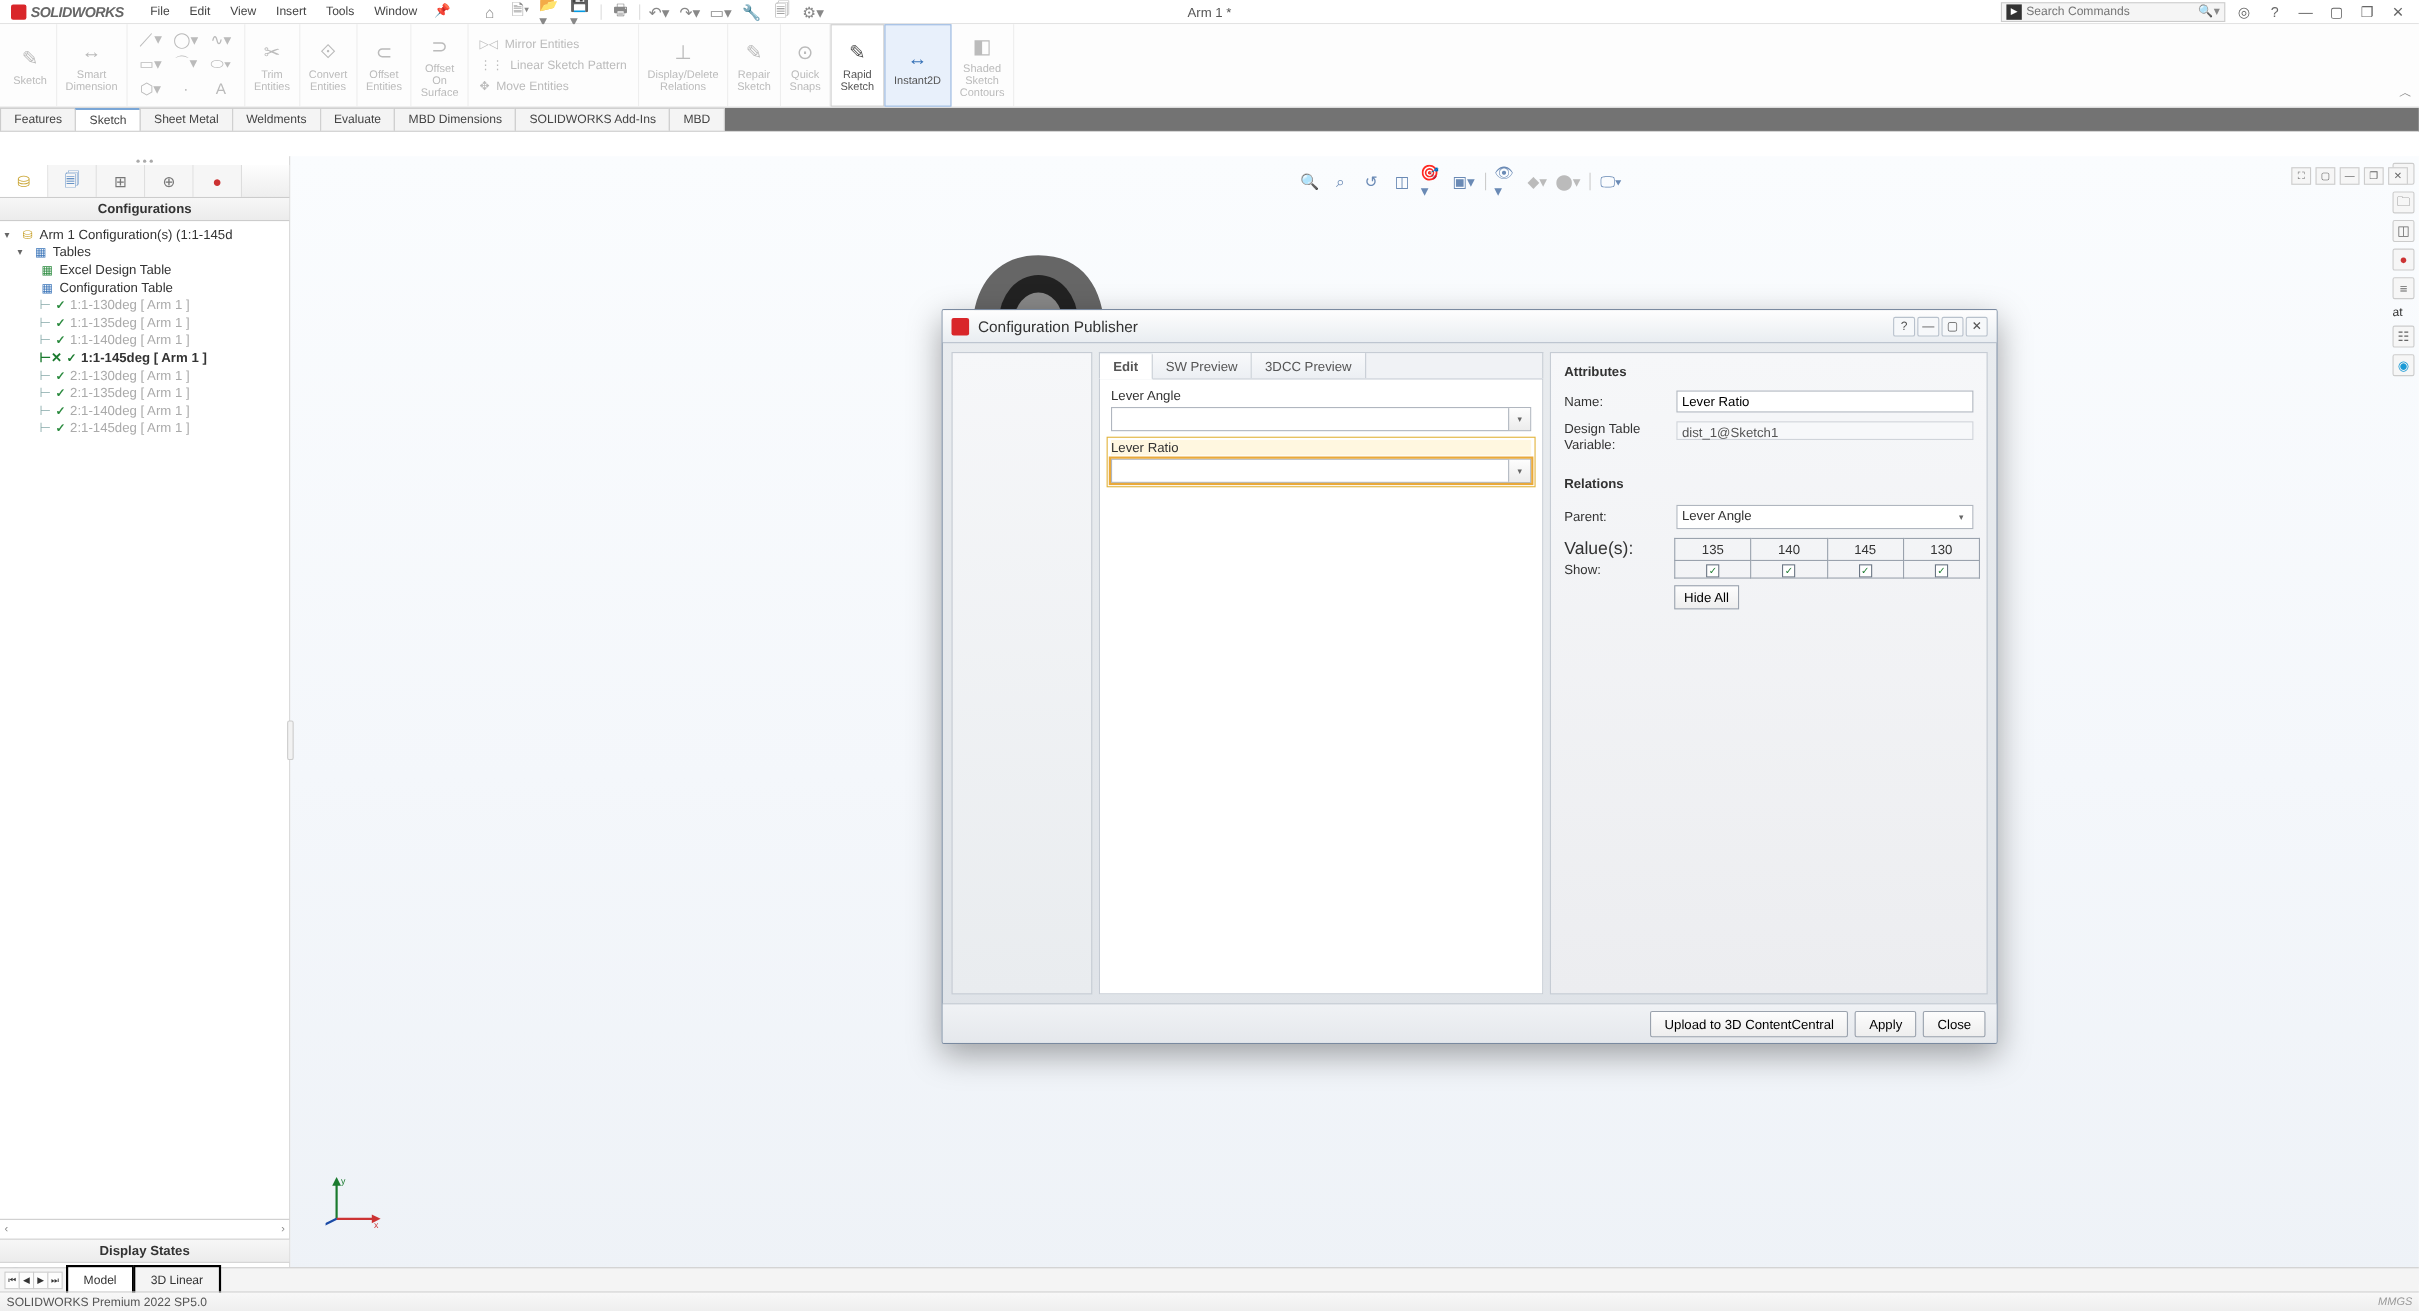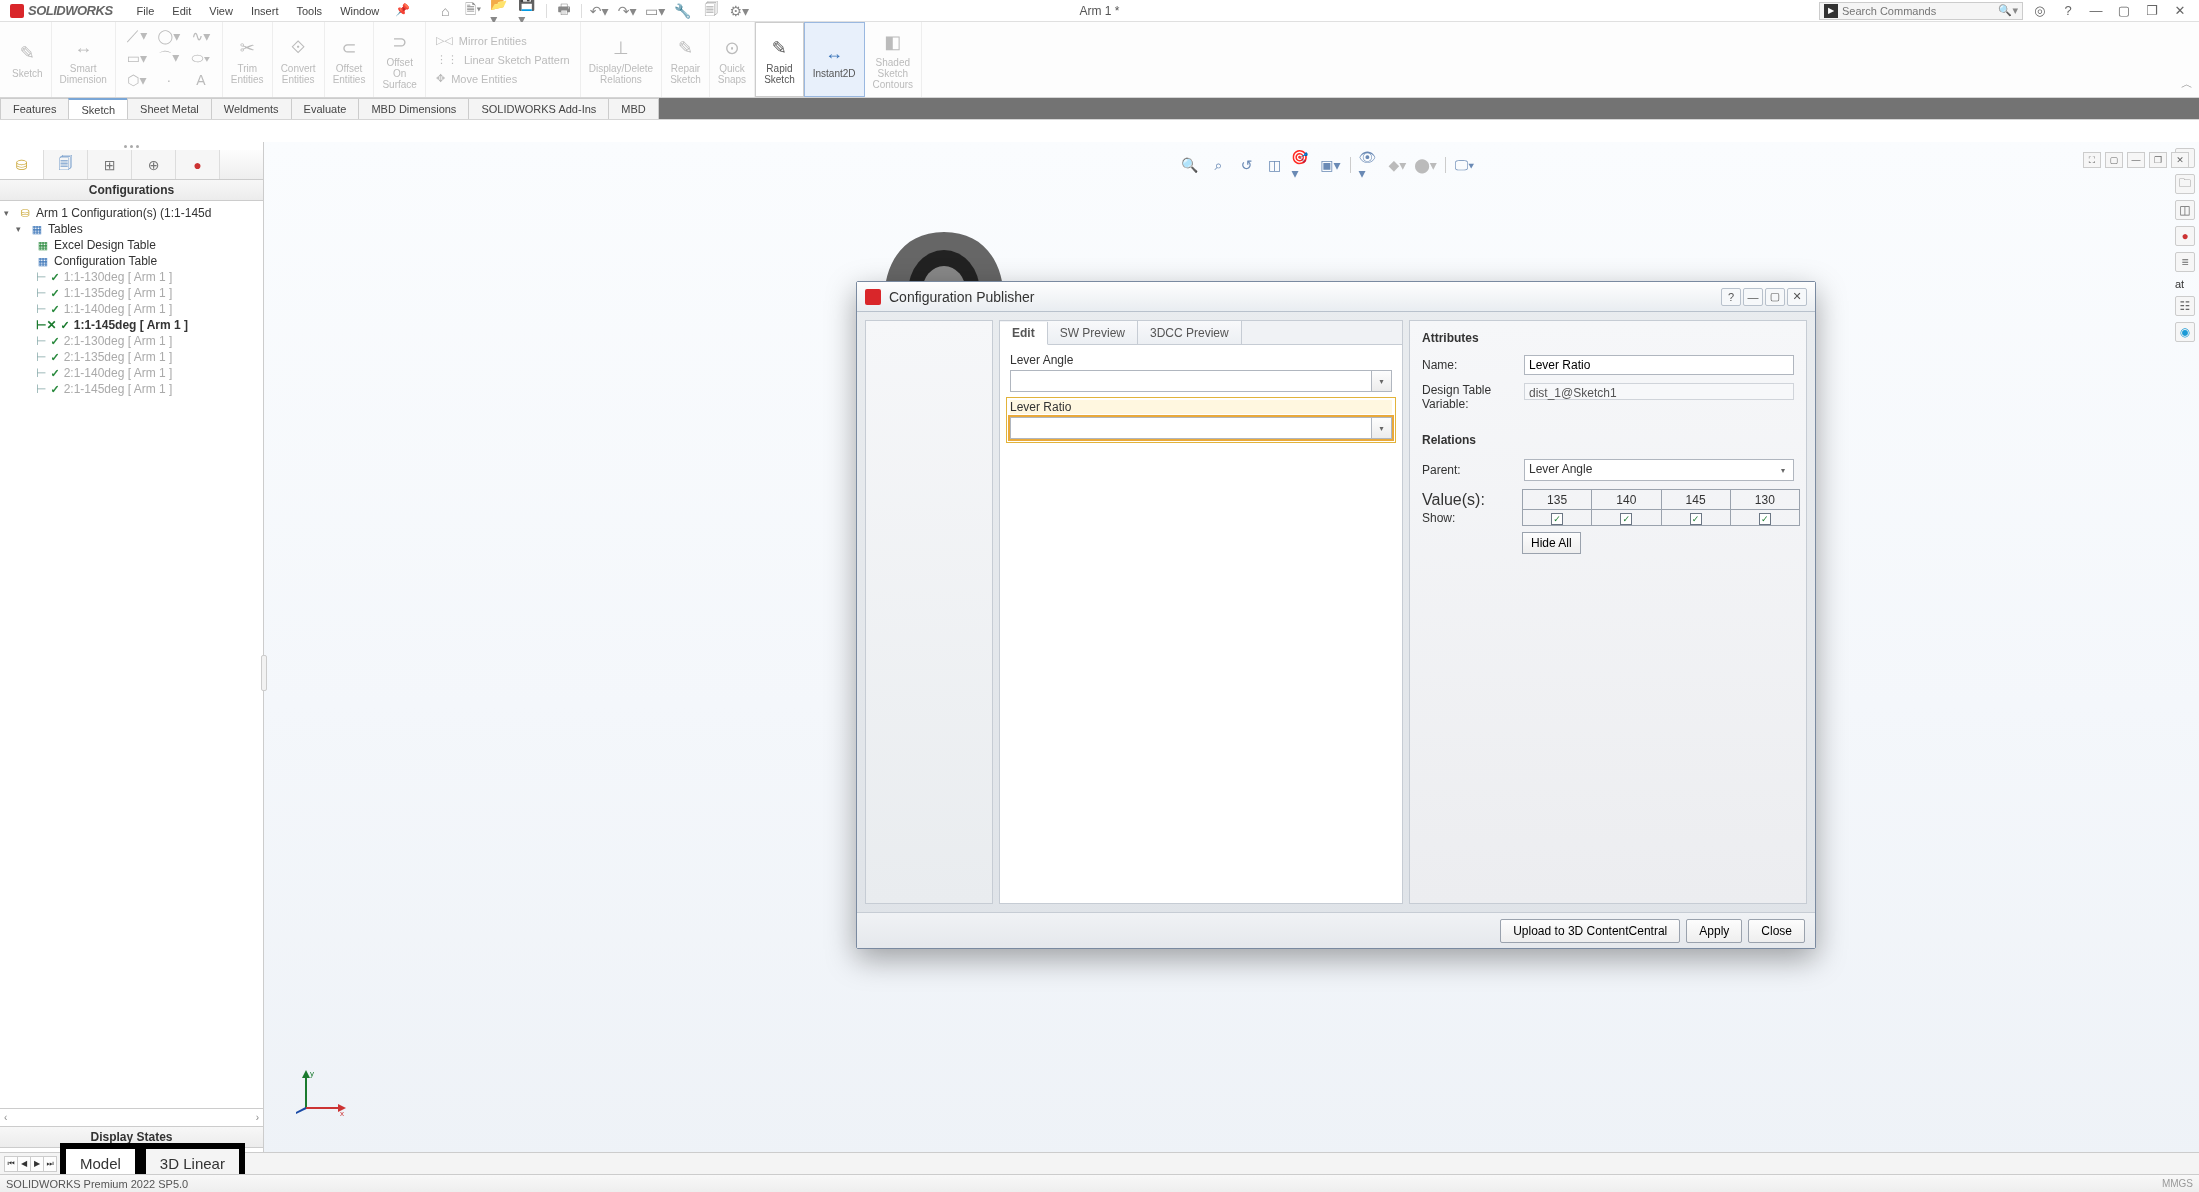--- a/index.html
+++ b/index.html
@@ -122,24 +122,24 @@
 .values-table tr.chk td { height: 16px; }
 .chk-box { width: 12px; height: 12px; border: 1px solid #6b7684; display: inline-flex; align-items: center; justify-content: center; font-size: 9px; color: #1a7a2e; background: #fff; }
 .hide-all { margin: 6px 0 0 100px; height: 22px; padding: 0 8px; border: 1px solid #9aa2ad; background: linear-gradient(#fdfdfd,#eee); font-size: 12px; }
 .dlg-footer { height: 36px; border-top: 1px solid #c6ccd4; display: flex; align-items: center; justify-content: flex-end; gap: 6px; padding: 0 10px; background: linear-gradient(#f0f2f5,#e5e8ec); }
 .dlg-btn { height: 24px; padding: 0 12px; border: 1px solid #9aa2ad; background: linear-gradient(#fdfdfd,#eee); font-size: 12px; border-radius: 2px; }
 
 
 .bottom-tabs { position: absolute; left: 0; right: 0; bottom: 18px; height: 22px; background: #f4f4f4; border-top: 1px solid #ccc; display: flex; align-items: center; }
 .bt-nav { display: flex; gap: 0; margin: 0 4px; }
 .bt-nav-btn { width: 14px; height: 16px; border: 1px solid #ccc; background: #fdfdfd; font-size: 8px; display: flex; align-items: center; justify-content: center; margin-right: -1px; }
-.bt-tab { padding: 6px 14px; border: 6px solid #000000; background: #fff; margin-right: -1px; font-size: 15px; }
+.bt-tab { padding: 6px 14px; border: 2px solid #000000; background: #fff; margin-right: -1px; font-size: 11px; }
 .bt-tab.inactive { background: #f4f4f4; }
 .status-bar { position: absolute; left: 0; right: 0; bottom: 0; height: 18px; background: linear-gradient(#f8f8f8,#eee); border-top: 1px solid #ccc; display: flex; align-items: center; padding: 0 6px; font-size: 11px; color: #555; }
-.status-right { margin-left: auto; color: #999; font-size: 10px; }
+.status-right { margin-left: auto; color: #999; font-size: 10px; font-style: italic; }
 </style>
 </head>
 <body>
 
 <div class="title-bar">
   <div class="logo">
     <span class="logo-icon"></span>
     <span class="logo-text">SOLIDWORKS</span>
   </div>
   <div class="menu-bar">

